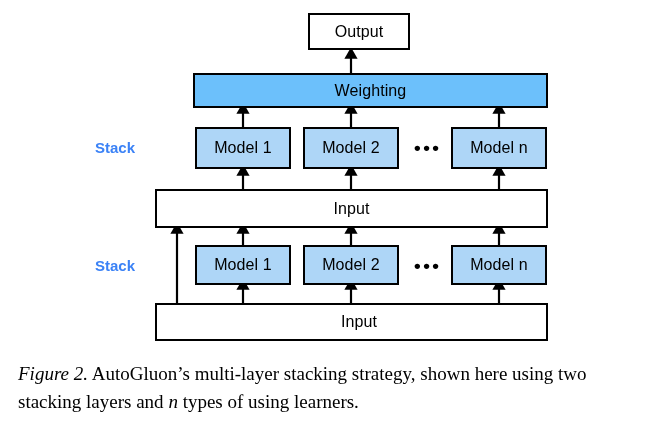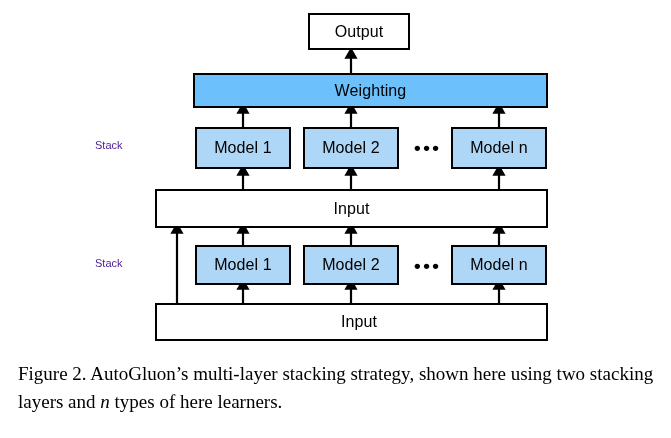--- a/index.html
+++ b/index.html
@@ -60,24 +60,25 @@
 
   .node.blue-light { background: #AED6F7; text-align: center; }
   .node.blue-dark  { background: #6CC0FB; }
 
   .node.wide { font-size: 16px; }
 
   
   .side-label {
     position: absolute;
     font-family: "Liberation Sans", sans-serif;
-    font-size: 11px;
-    color: #4c1d95;
+    font-size: 15px;
+    color: #3b82f6;
     white-space: nowrap;
     z-index: 3;
+    font-weight: bold;
   }
 
   
   .ellipsis {
     position: absolute;
     font-family: "Liberation Sans", sans-serif;
     font-size: 19px;
     font-weight: 700;
     letter-spacing: 2.5px;
     color: #000000;
@@ -91,21 +92,21 @@
     position: absolute;
     left: 18px;
     top: 360px;
     width: 636px;
     font-family: "Liberation Serif", serif;
     font-size: 19px;
     line-height: 1.45;
     color: #000000;
     text-align: left;
   }
-  .caption .fignum { }
+  .caption .fignum { font-style: italic; }
   .caption .mathvar { font-style: italic; font-family: "Liberation Serif", serif; }
 </style>
 </head>
 <body>
 
 <div id="figure-root">
 
   <div class="diagram">
 
     <svg class="svg-layer" viewBox="0 0 671 355">
@@ -176,16 +177,16 @@
       <span>Model n</span>
     </div>
 
     <div class="node wide" style="left:155px; top:303px; width:393px; height:38px;padding-left:15px;">
       <span>Input</span>
     </div>
 
   </div>
 
   <div class="caption">
-    <span class="fignum">Figure 2.</span><span> AutoGluon’s multi-layer stacking strategy, shown here using two stacking layers and </span><span class="mathvar">n</span><span> types of here learners.</span>
+    <span class="fignum">Figure 2.</span><span> AutoGluon’s multi-layer stacking strategy, shown here using two stacking layers and </span><span class="mathvar">n</span><span> types of using learners.</span>
   </div>
 
 </div>
 
 </body></html>

